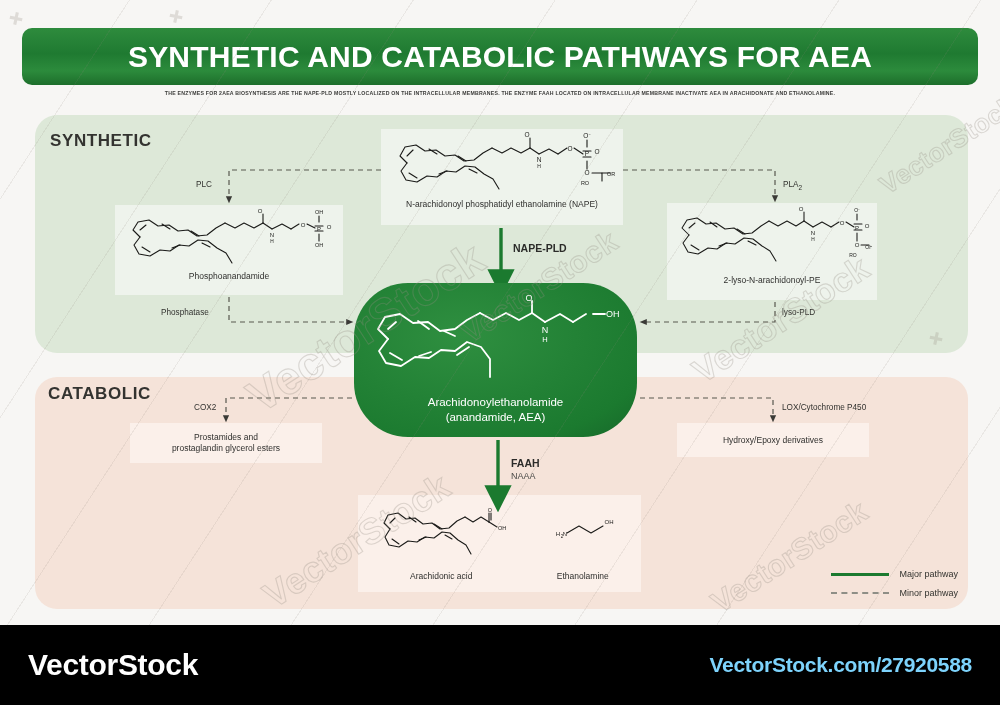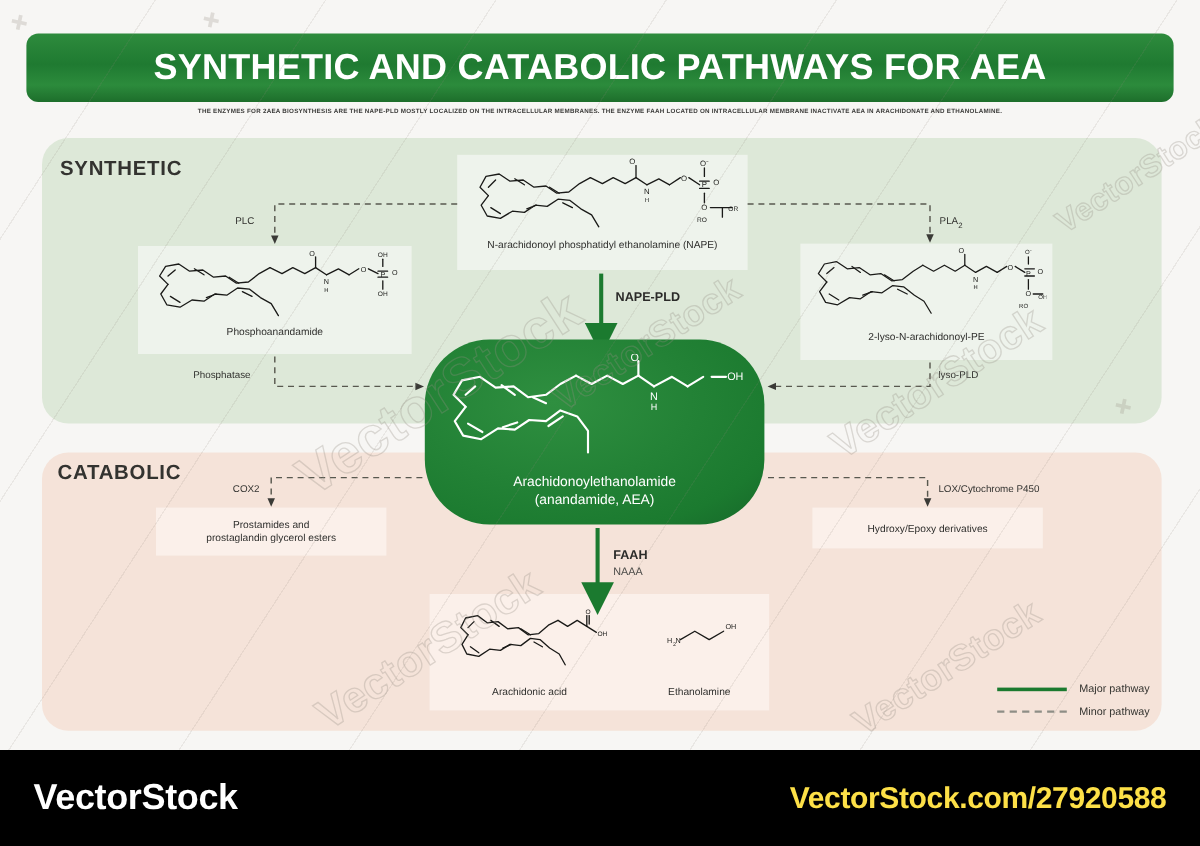--- a/index.html
+++ b/index.html
@@ -162,21 +162,21 @@
   
   #footer {
     position: absolute; left: 0; bottom: 0;
     width: 1000px; height: 80px;
     background: #000000;
     z-index: 70;
     display: flex; align-items: center; justify-content: space-between;
     padding: 0 28px;
   }
   #footer .fl { color: #fff; font-size: 30px; font-weight: 700; letter-spacing: -0.3px; }
-  #footer .fr { color: #fde047; font-size: 25px; font-weight: 700; letter-spacing: -0.3px; }
+  #footer .fr { color: #7dd3fc; font-size: 21px; font-weight: 700; letter-spacing: -0.3px; }
 </style>
 </head>
 <body>
 
 <div id="canvas">
 
   <div id="header">
     <h1>SYNTHETIC AND CATABOLIC PATHWAYS FOR AEA</h1>
   </div>
   <div id="subtitle">THE ENZYMES FOR 2AEA BIOSYNTHESIS ARE THE NAPE-PLD MOSTLY LOCALIZED ON THE INTRACELLULAR MEMBRANES. THE ENZYME FAAH LOCATED ON INTRACELLULAR MEMBRANE INACTIVATE AEA IN ARACHIDONATE AND ETHANOLAMINE.</div>

